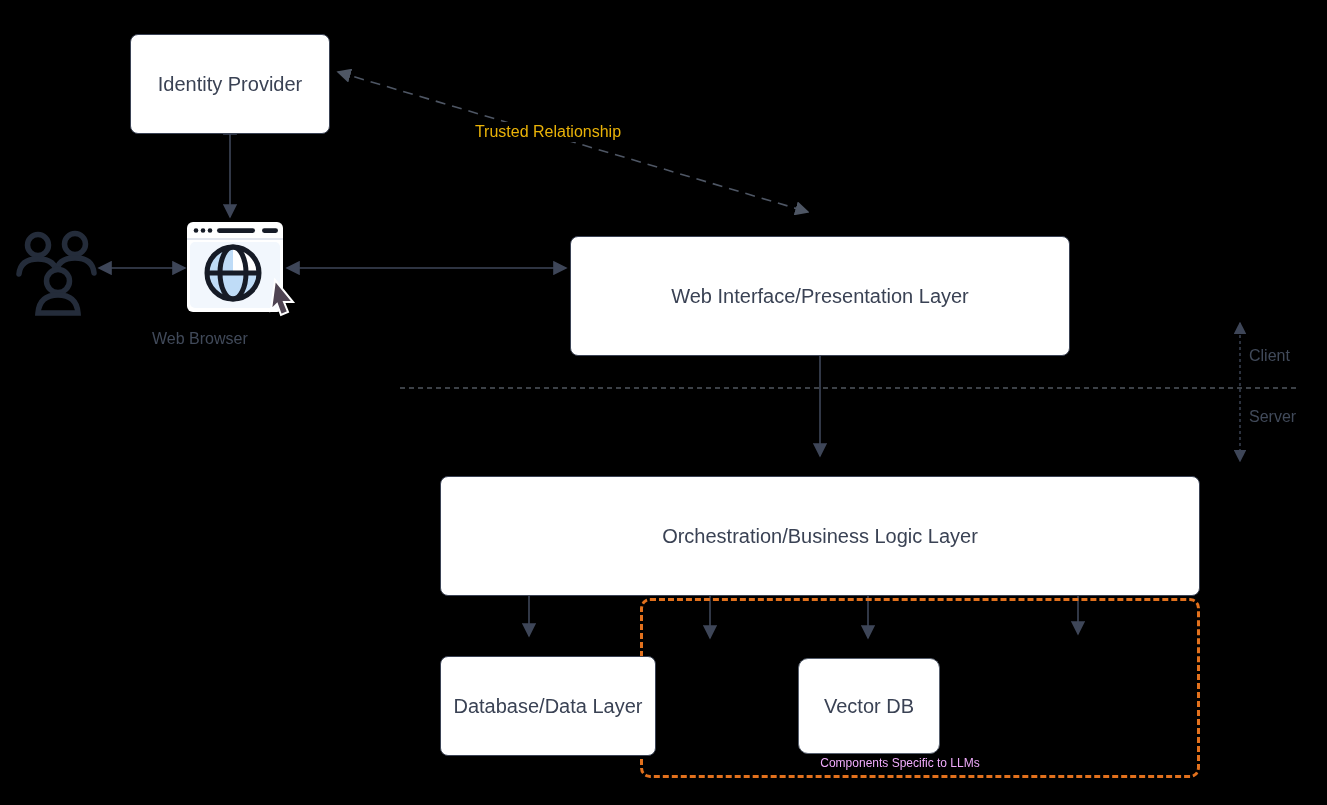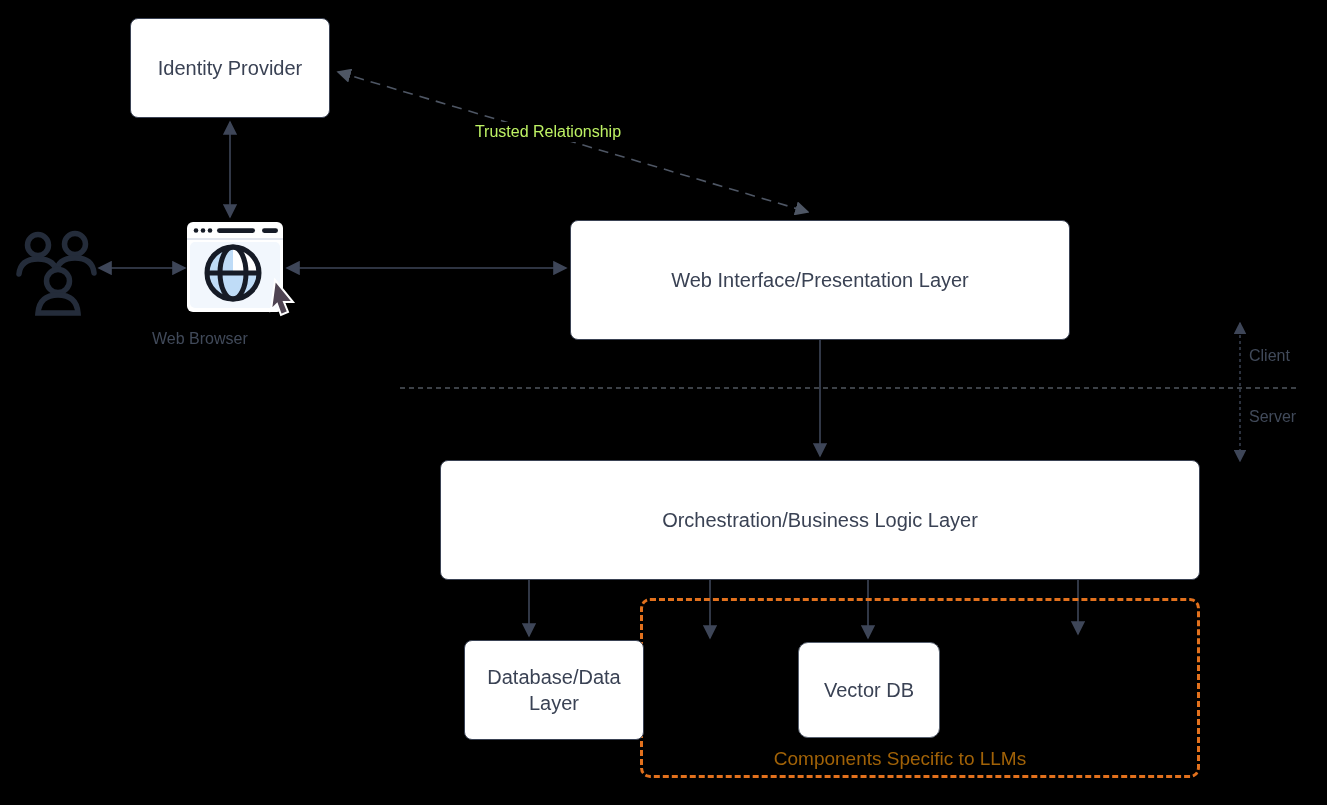--- a/index.html
+++ b/index.html
@@ -2,27 +2,27 @@
 <html><head>
 <meta charset="utf-8">
 <style>
   html,body{margin:0;padding:0;background:#000;}
   .canvas{position:relative;width:1327px;height:805px;background:#000;overflow:hidden;
           font-family:"Liberation Sans", sans-serif;}
   .edges{position:absolute;left:0;top:0;z-index:1;}
   .group{position:absolute;left:640px;top:598px;width:560px;height:180px;
          border:3px dashed #E2711D;border-radius:10px;box-sizing:border-box;z-index:1;}
   .group-label{position:absolute;left:0;right:40px;bottom:5px;text-align:center;
-         color:#a16207;font-size:19px;}
+         color:#f0abfc;font-size:12px;}
   .node{position:absolute;background:#fff;border:1.6px solid #3A4254;border-radius:8px;
         display:flex;align-items:center;justify-content:center;text-align:center;
-        color:#3A4254;font-size:20px;line-height:1.3;padding:0 4px;box-sizing:border-box;z-index:3;}
+        color:#3A4254;font-size:20px;line-height:1.3;padding:0 4px;box-sizing:border-box;z-index:3;margin-top:16px;}
   .node.thin{border-width:1px;border-color:#57606F;border-radius:10px;}
   .label{position:absolute;color:#414A5A;font-size:16px;z-index:2;white-space:nowrap;}
-  .label.onLine{background:#000;padding:1px 5px;color:#bef264;}
+  .label.onLine{background:#000;padding:1px 5px;color:#eab308;}
   .icon{position:absolute;z-index:3;}
 </style>
 </head>
 <body>
 
 <div class="canvas">
 
   <svg class="edges" width="1327" height="805" viewBox="0 0 1327 805">
     <defs>
       <marker id="ah" markerWidth="9" markerHeight="9" refX="8" refY="4.5" orient="auto-start-reverse">
@@ -65,21 +65,21 @@
   </div>
 
   <div class="node" style="left:570px;top:220px;width:500px;height:120px">
     <span>Web Interface/Presentation Layer</span>
   </div>
 
   <div class="node" style="left:440px;top:460px;width:760px;height:120px">
     <span>Orchestration/Business Logic Layer</span>
   </div>
 
-  <div class="node" style="left:464px;top:640px;width:180px;height:100px">
+  <div class="node" style="left:440px;top:640px;width:216px;height:100px">
     <span>Database/Data Layer</span>
   </div>
 
 
   <div class="node thin" style="left:798px;top:642px;width:142px;height:96px">
     <span>Vector DB</span>
   </div>
 
 
   <svg class="icon" style="left:14px;top:226px;overflow:visible" width="88" height="90" viewBox="0 0 88 90">

